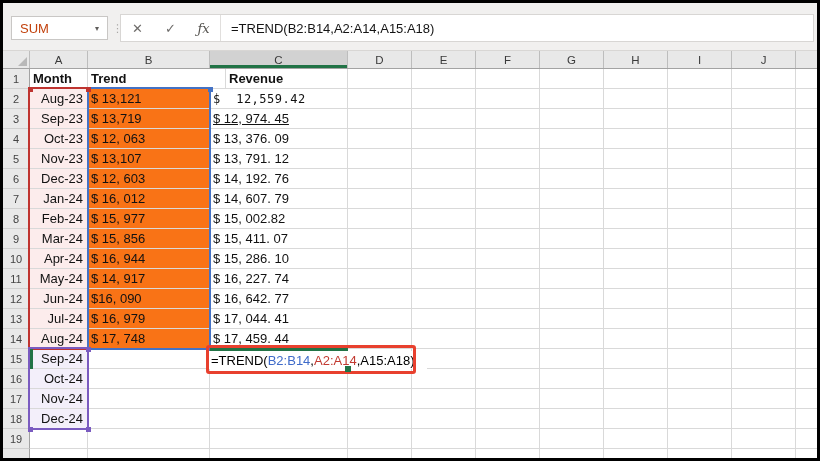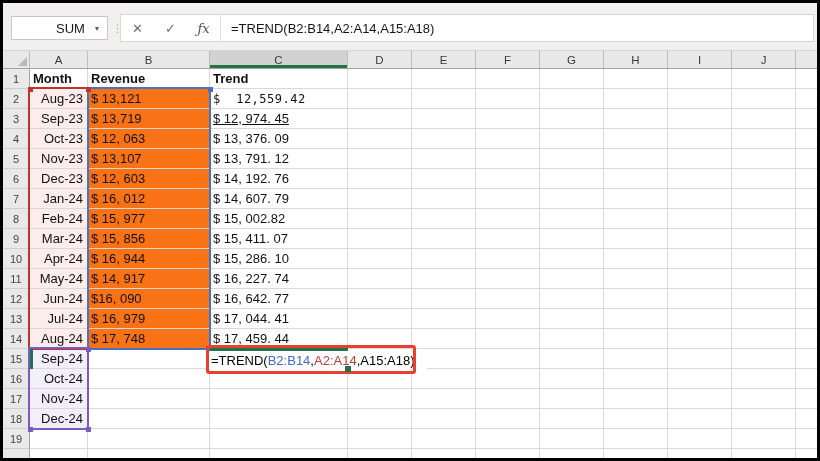--- a/index.html
+++ b/index.html
@@ -3,21 +3,21 @@
 <meta charset="utf-8">
 <style>
   * { box-sizing: border-box; margin: 0; padding: 0; }
   html,body { width: 820px; height: 461px; }
   body { position: relative; background:#000; font-family:"Liberation Sans",sans-serif; overflow:hidden; }
   .frame { position:absolute; left:3px; top:3px; width:814px; height:455px; background:#fff; }
 
   
   .chrome { position:absolute; left:0; top:0; width:100%; height:48px; background:#f1f0ef; border-bottom:1px solid #d8d6d4; }
   .namebox { position:absolute; left:8px; top:13px; width:97px; height:24px; background:#fff; border:1px solid #c9c7c5; display:flex; align-items:center; }
-  .namebox .nbtext { flex:1; padding-left:8px; font-size:13px; color:#0f172a;margin-left:36px; }
+  .namebox .nbtext { flex:1; padding-left:8px; font-size:13px; color:#c2410c; }
   .namebox .nbarrow { width:20px; text-align:center; font-size:8px; color:#5f5d5b; }
   .dots { position:absolute; left:109px; top:13px; height:24px; display:flex; align-items:center; font-size:11px; color:#a9a7a5; letter-spacing:0; }
   .fstrip { position:absolute; left:117px; top:11px; right:3px; height:28px; background:#fff; border:1px solid #d8d6d4; display:flex; align-items:center; }
   .fbtn { width:33px; height:100%; display:flex; align-items:center; justify-content:center; color:#6e6c6a; font-size:13px; }
   .fbtn.fx { font-style:italic; font-family:"DejaVu Serif",serif; font-size:13px; color:#55534f; }
   .fdiv { width:1px; height:100%; background:#e1dfdd; }
   .ftext { flex:1; padding-left:10px; font-size:13px; color:#141414; white-space:pre; overflow:hidden; }
 
   
   .sheet { position:absolute; left:0; top:48px; width:100%; height:407px; background:#fff; overflow:hidden; }
@@ -95,22 +95,22 @@
       <div class="chcell chS">G</div>
       <div class="chcell chS">H</div>
       <div class="chcell chS">I</div>
       <div class="chcell chS">J</div>
       <div class="chcell chK"></div>
     </div>
 
     <div class="row">
       <div class="rh">1</div>
       <div class="c ca bold" style="justify-content:flex-start;">Month</div>
+      <div class="c cc bold">Trend</div>
       <div class="c cb bold">Revenue</div>
-      <div class="c cc bold">Trend</div>
       <div class="filler"></div>
     </div>
 
     <div class="row">
       <div class="rh">2</div>
       <div class="c ca fill-red">Aug-23</div>
       <div class="c cb fill-blue">$ 13,121</div>
       <div class="c cc acct">$  12,559.42</div>
       <div class="filler"></div>
     </div>

